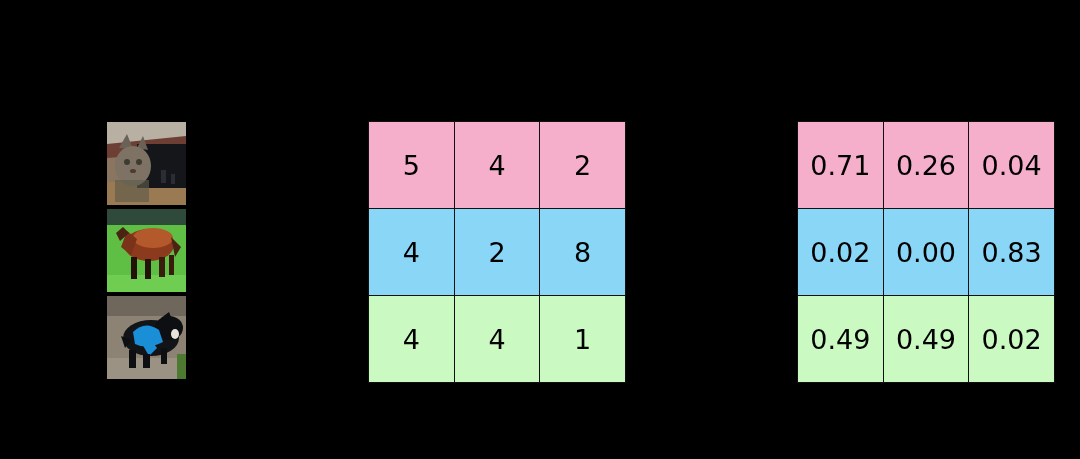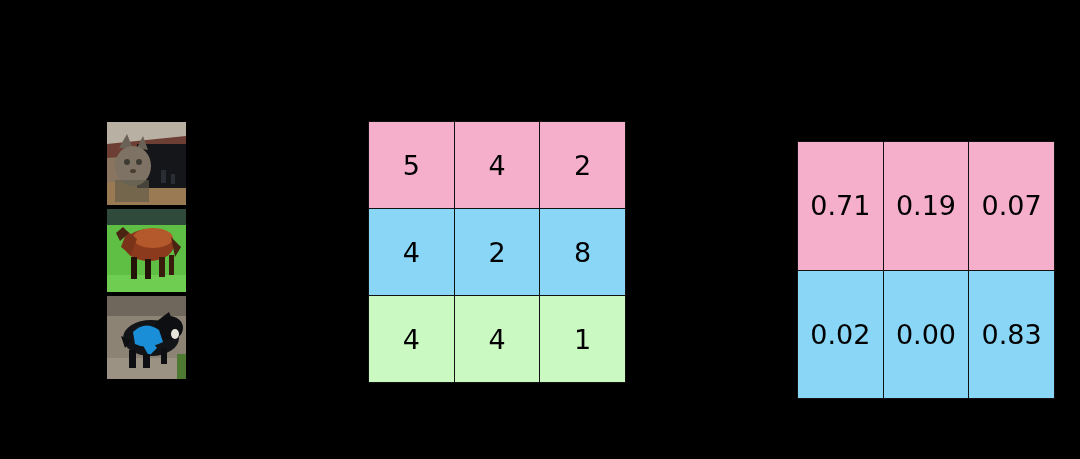--- a/index.html
+++ b/index.html
@@ -39,21 +39,21 @@
   
   .value-table {
     position: absolute;
     top: 121px;
     width: 258px;
     height: 258px;
     border-collapse: collapse;
     table-layout: fixed;
   }
   #table-counts { left: 368px; }
-  #table-probs  { left: 797px; margin-top: 20px; }
+  #table-probs  { left: 797px; }
 
   .value-table td {
     border: 1px solid #111111;
     text-align: center;
     vertical-align: middle;
     color: #000000;
     font-size: 27px;
     line-height: 1;
     font-weight: 400;
     padding: 0;
@@ -142,22 +142,27 @@
       <td class="row-green">4</td>
       <td class="row-green">1</td>
     </tr>
   </tbody>
 </table>
 
 <table class="value-table" id="table-probs">
   <tbody>
     <tr>
       <td class="row-pink">0.71</td>
-      <td class="row-pink">0.19</td>
-      <td class="row-pink">0.07</td>
+      <td class="row-pink">0.26</td>
+      <td class="row-pink">0.04</td>
     </tr>
     <tr>
       <td class="row-blue">0.02</td>
       <td class="row-blue">0.00</td>
       <td class="row-blue">0.83</td>
     </tr>
+    <tr>
+      <td class="row-green">0.49</td>
+      <td class="row-green">0.49</td>
+      <td class="row-green">0.02</td>
+    </tr>
   </tbody>
 </table>
 
 </body></html>

